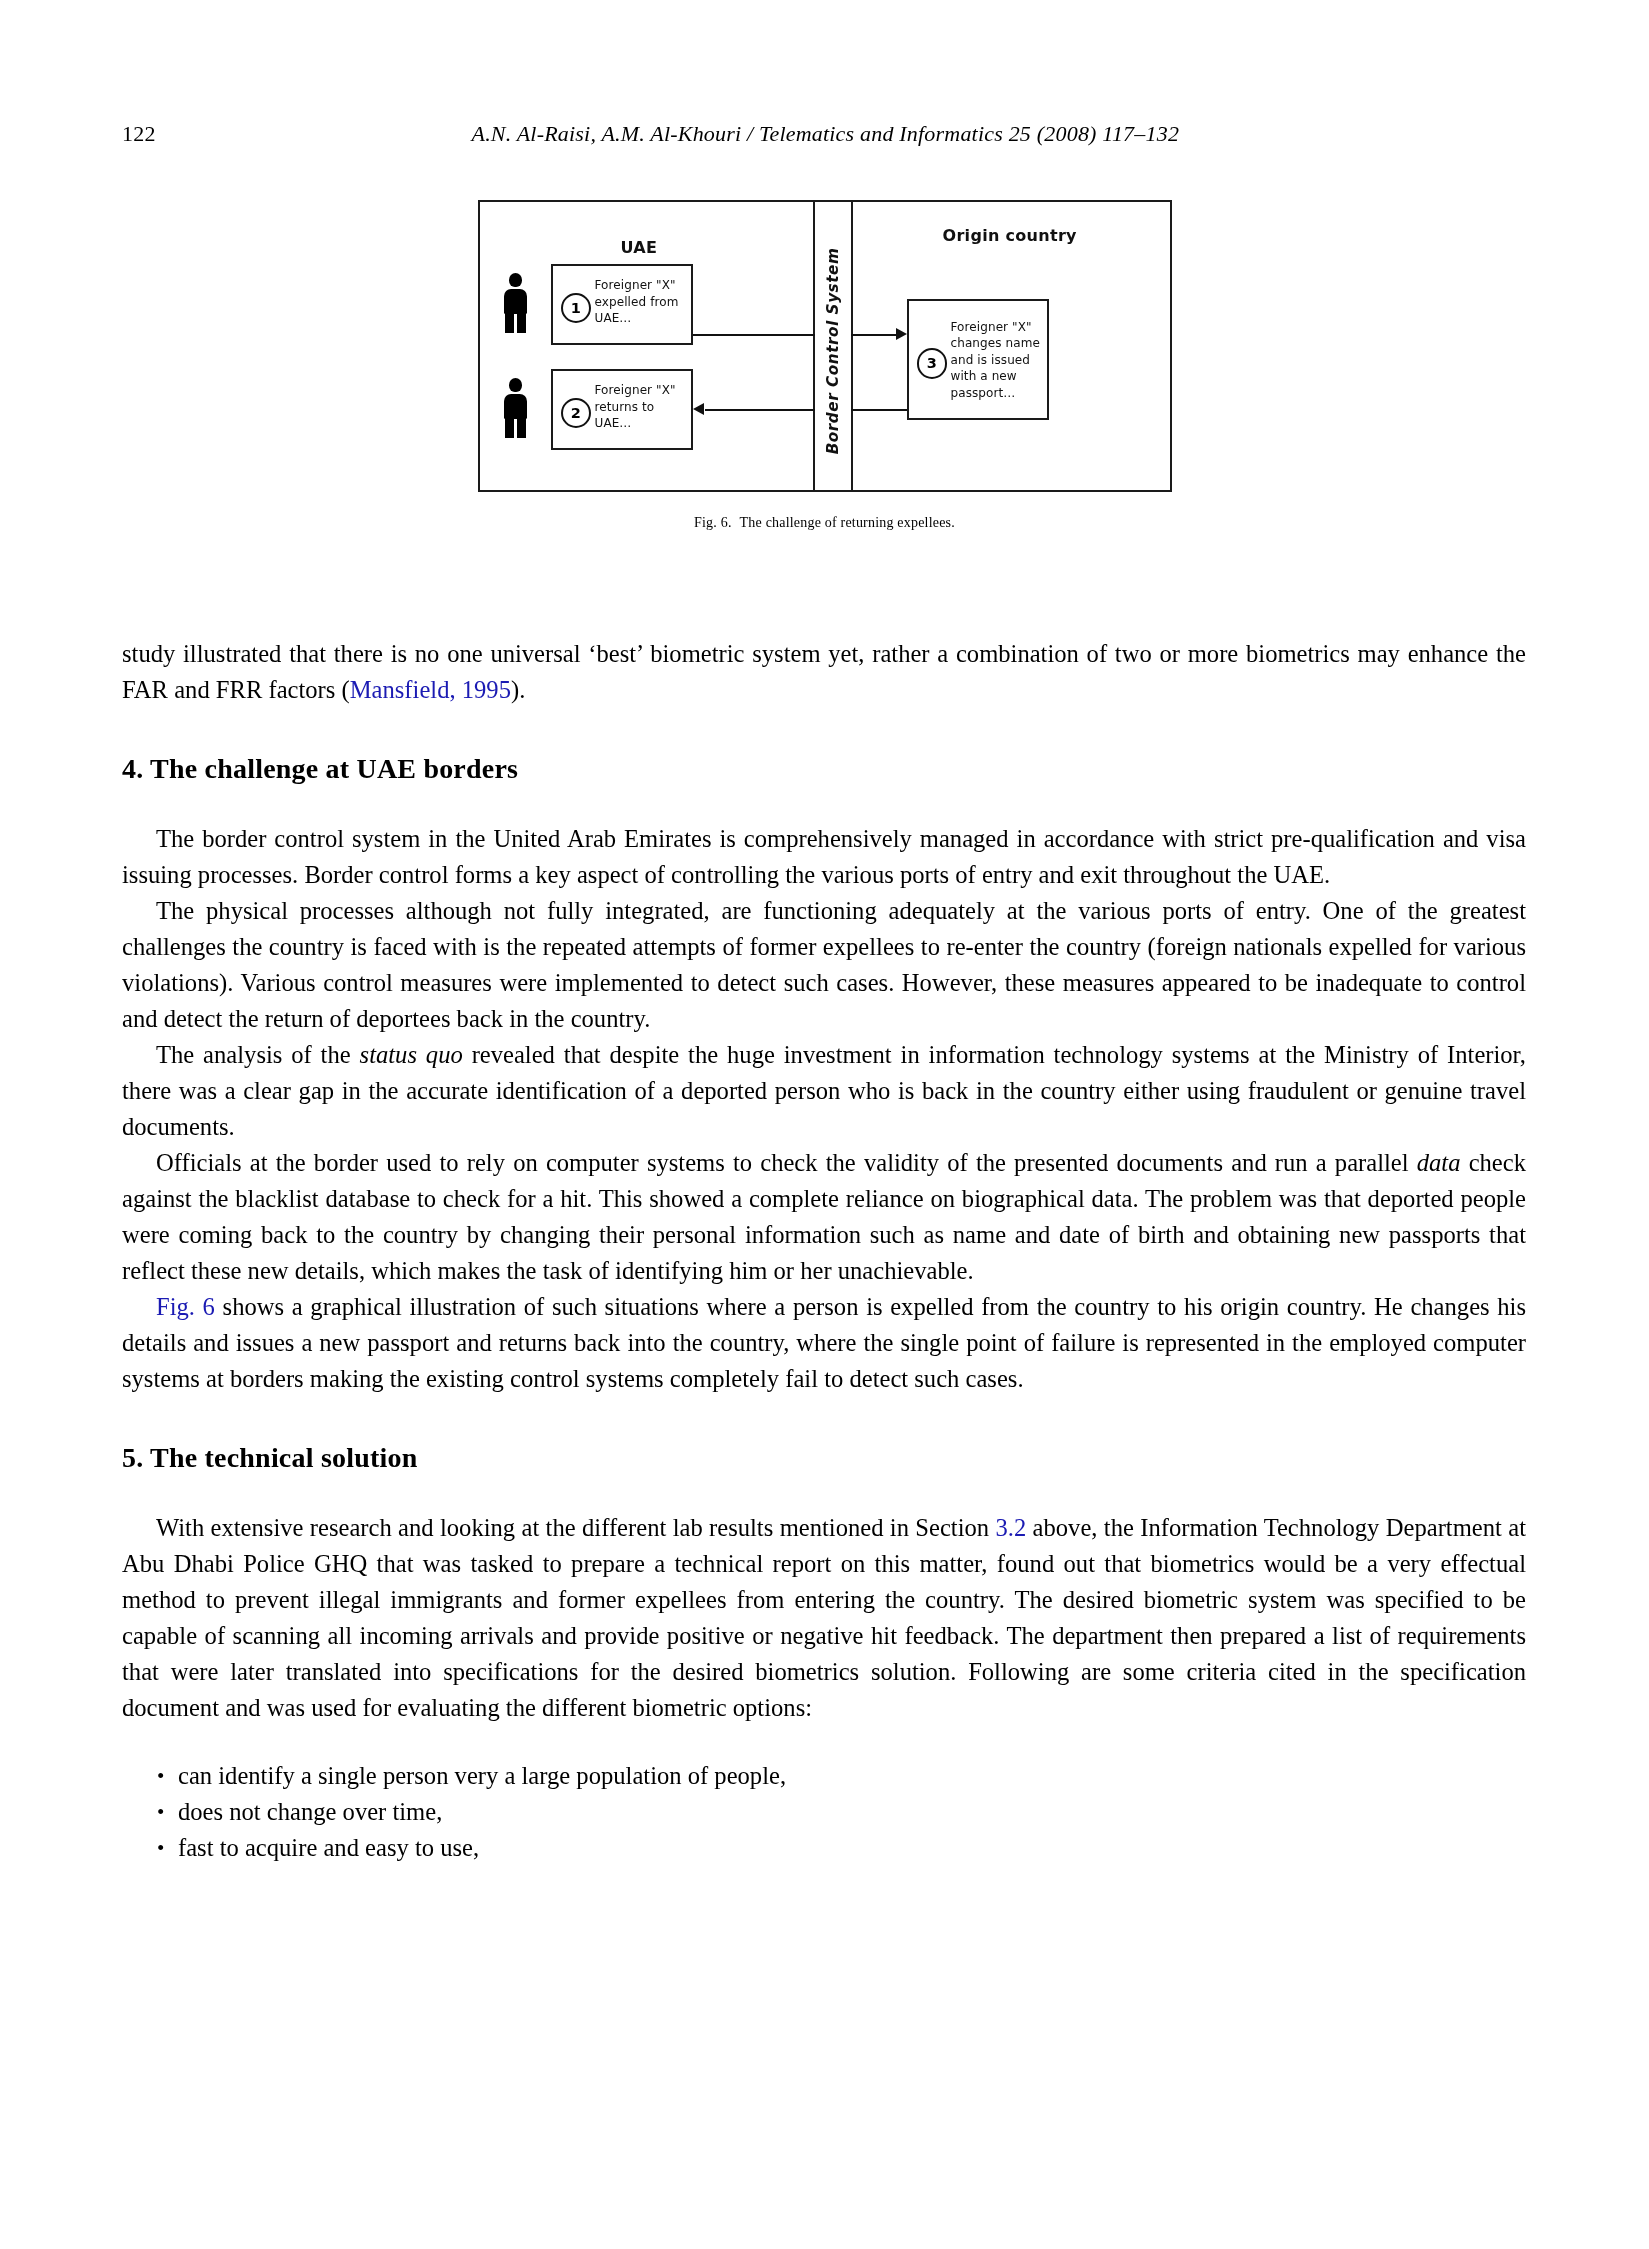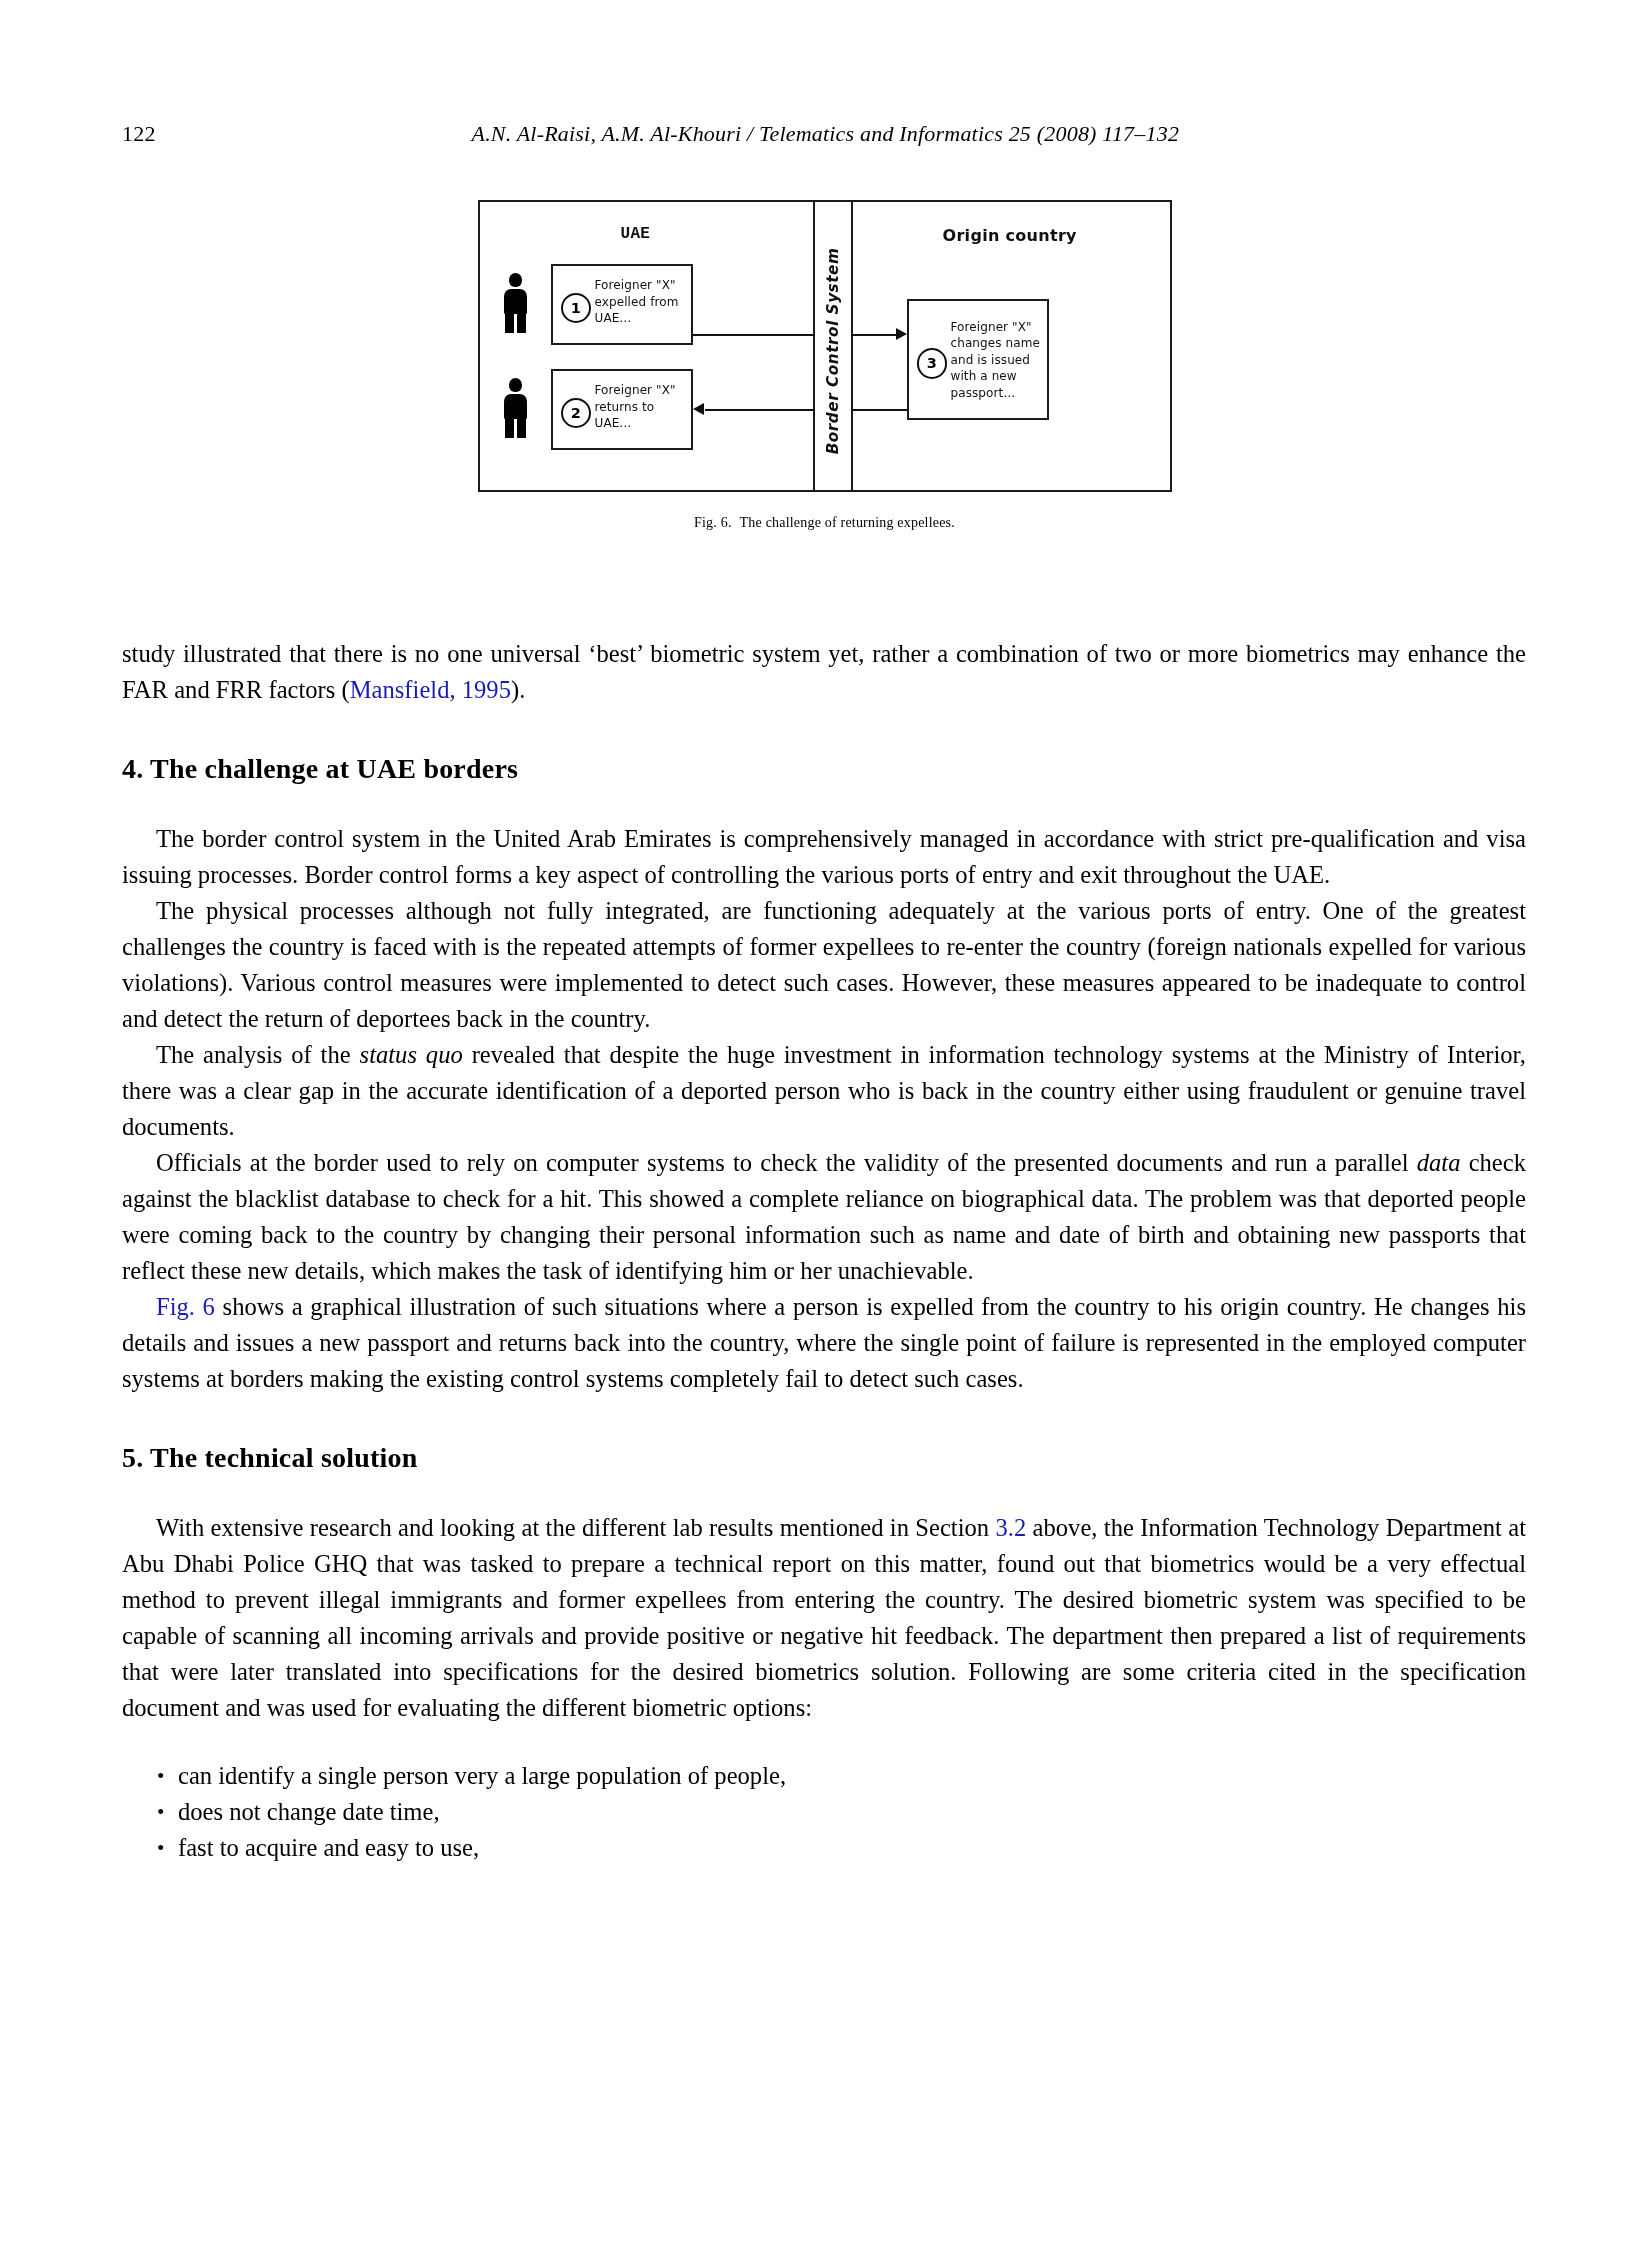--- a/index.html
+++ b/index.html
@@ -85,21 +85,21 @@
 
   .panel-title {
     position: absolute;
     font-family: "DejaVu Sans", sans-serif;
     font-size: 16px;
     font-weight: 600;
     letter-spacing: 0.3px;
     color: #111;
     white-space: nowrap;
   }
-  .title-uae  { top: 23px; left: 141px; font-family: Liberation Mono, monospace; }
+  .title-uae  { top: 36px; left: 141px; }
   .title-origin { top: 24px; left: 463px; }
 
   .lane-label {
     position: absolute;
     left: 335px;
     top: 48px;
     width: 37px;
     height: 201px;
     display: flex;
     align-items: center;
@@ -367,20 +367,20 @@
     <div class="gap-before-head"></div>
     <h2 class="section">5. The technical solution</h2>
     <div class="gap-after-head"></div>
 
     <p class="indent"><span>With extensive research and looking at the different lab results mentioned in Section </span><a class="xref" href="#">3.2</a><span> above, the Information Technology Department at Abu Dhabi Police GHQ that was tasked to prepare a technical report on this matter, found out that biometrics would be a very effectual method to prevent illegal immigrants and former expellees from entering the country. The desired biometric system was specified to be capable of scanning all incoming arrivals and provide positive or negative hit feedback. The department then prepared a list of requirements that were later translated into specifications for the desired biometrics solution. Following are some criteria cited in the specification document and was used for evaluating the different biometric options:</span></p>
 
     <div class="gap-list"></div>
 
     <ul class="criteria">
       <li>can identify a single person very a large population of people,</li>
-      <li>does not change date time,</li>
+      <li>does not change over time,</li>
       <li>fast to acquire and easy to use,</li>
     </ul>
 
   </div>
 
 </div>
 
 
 </body></html>

